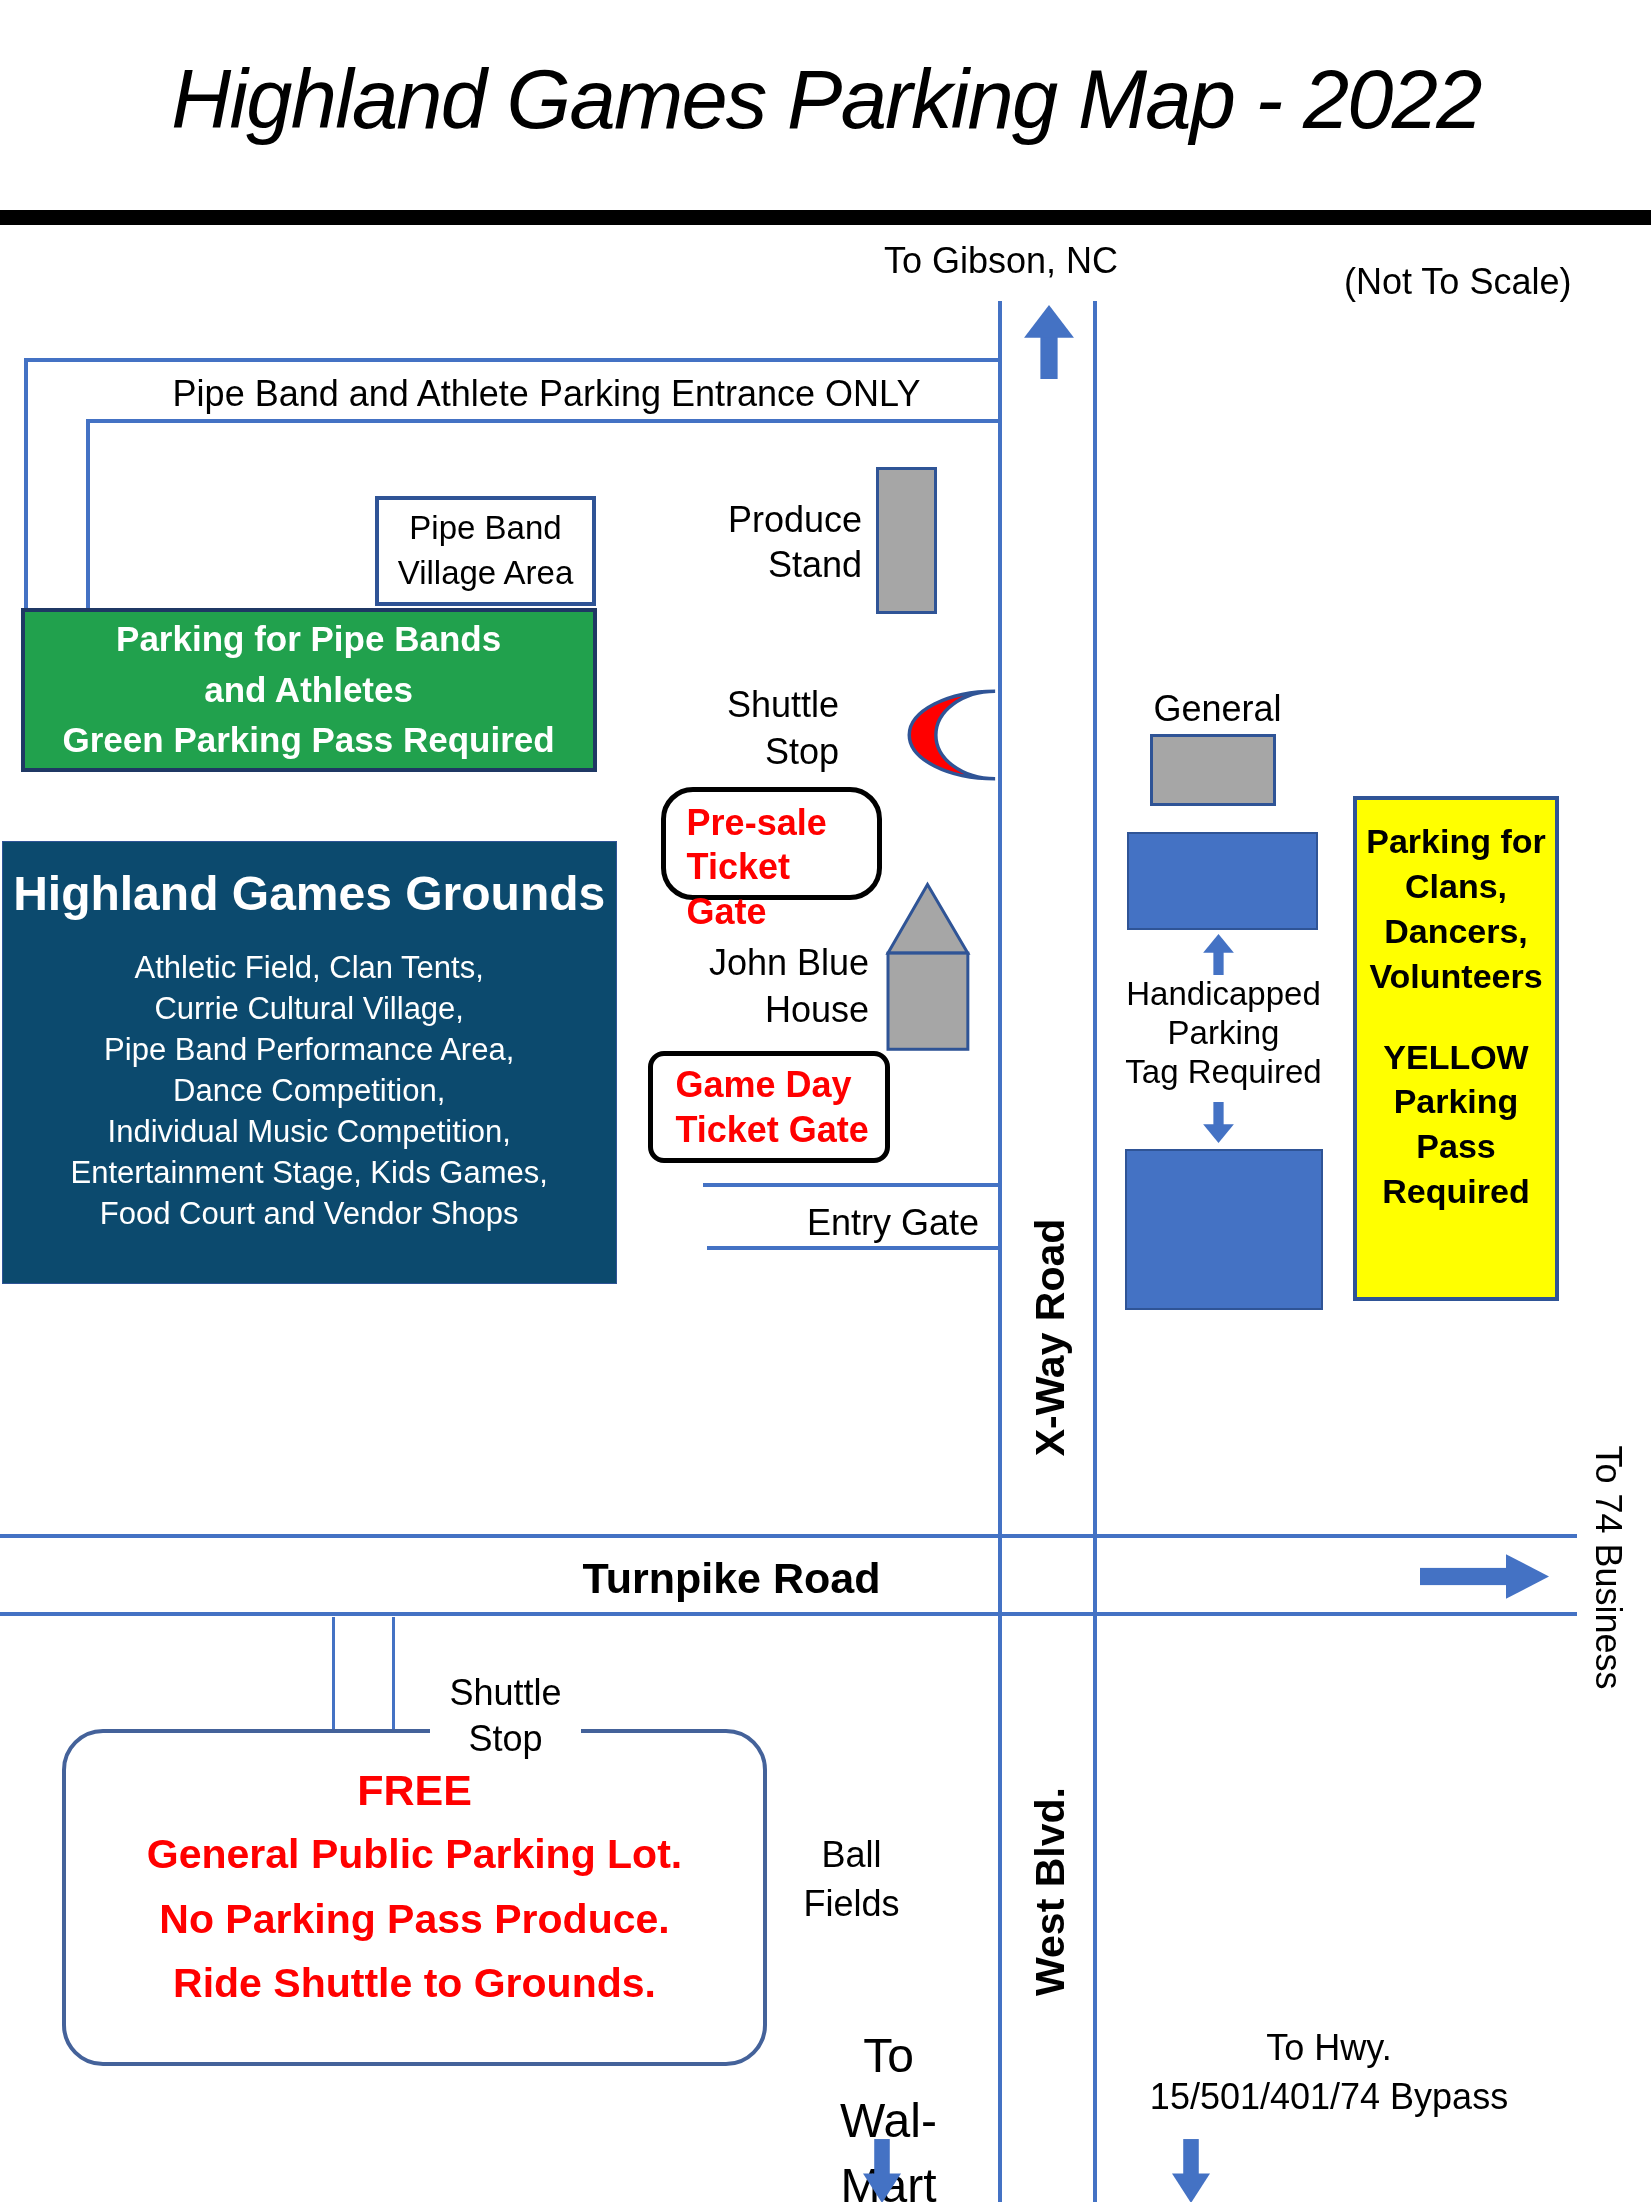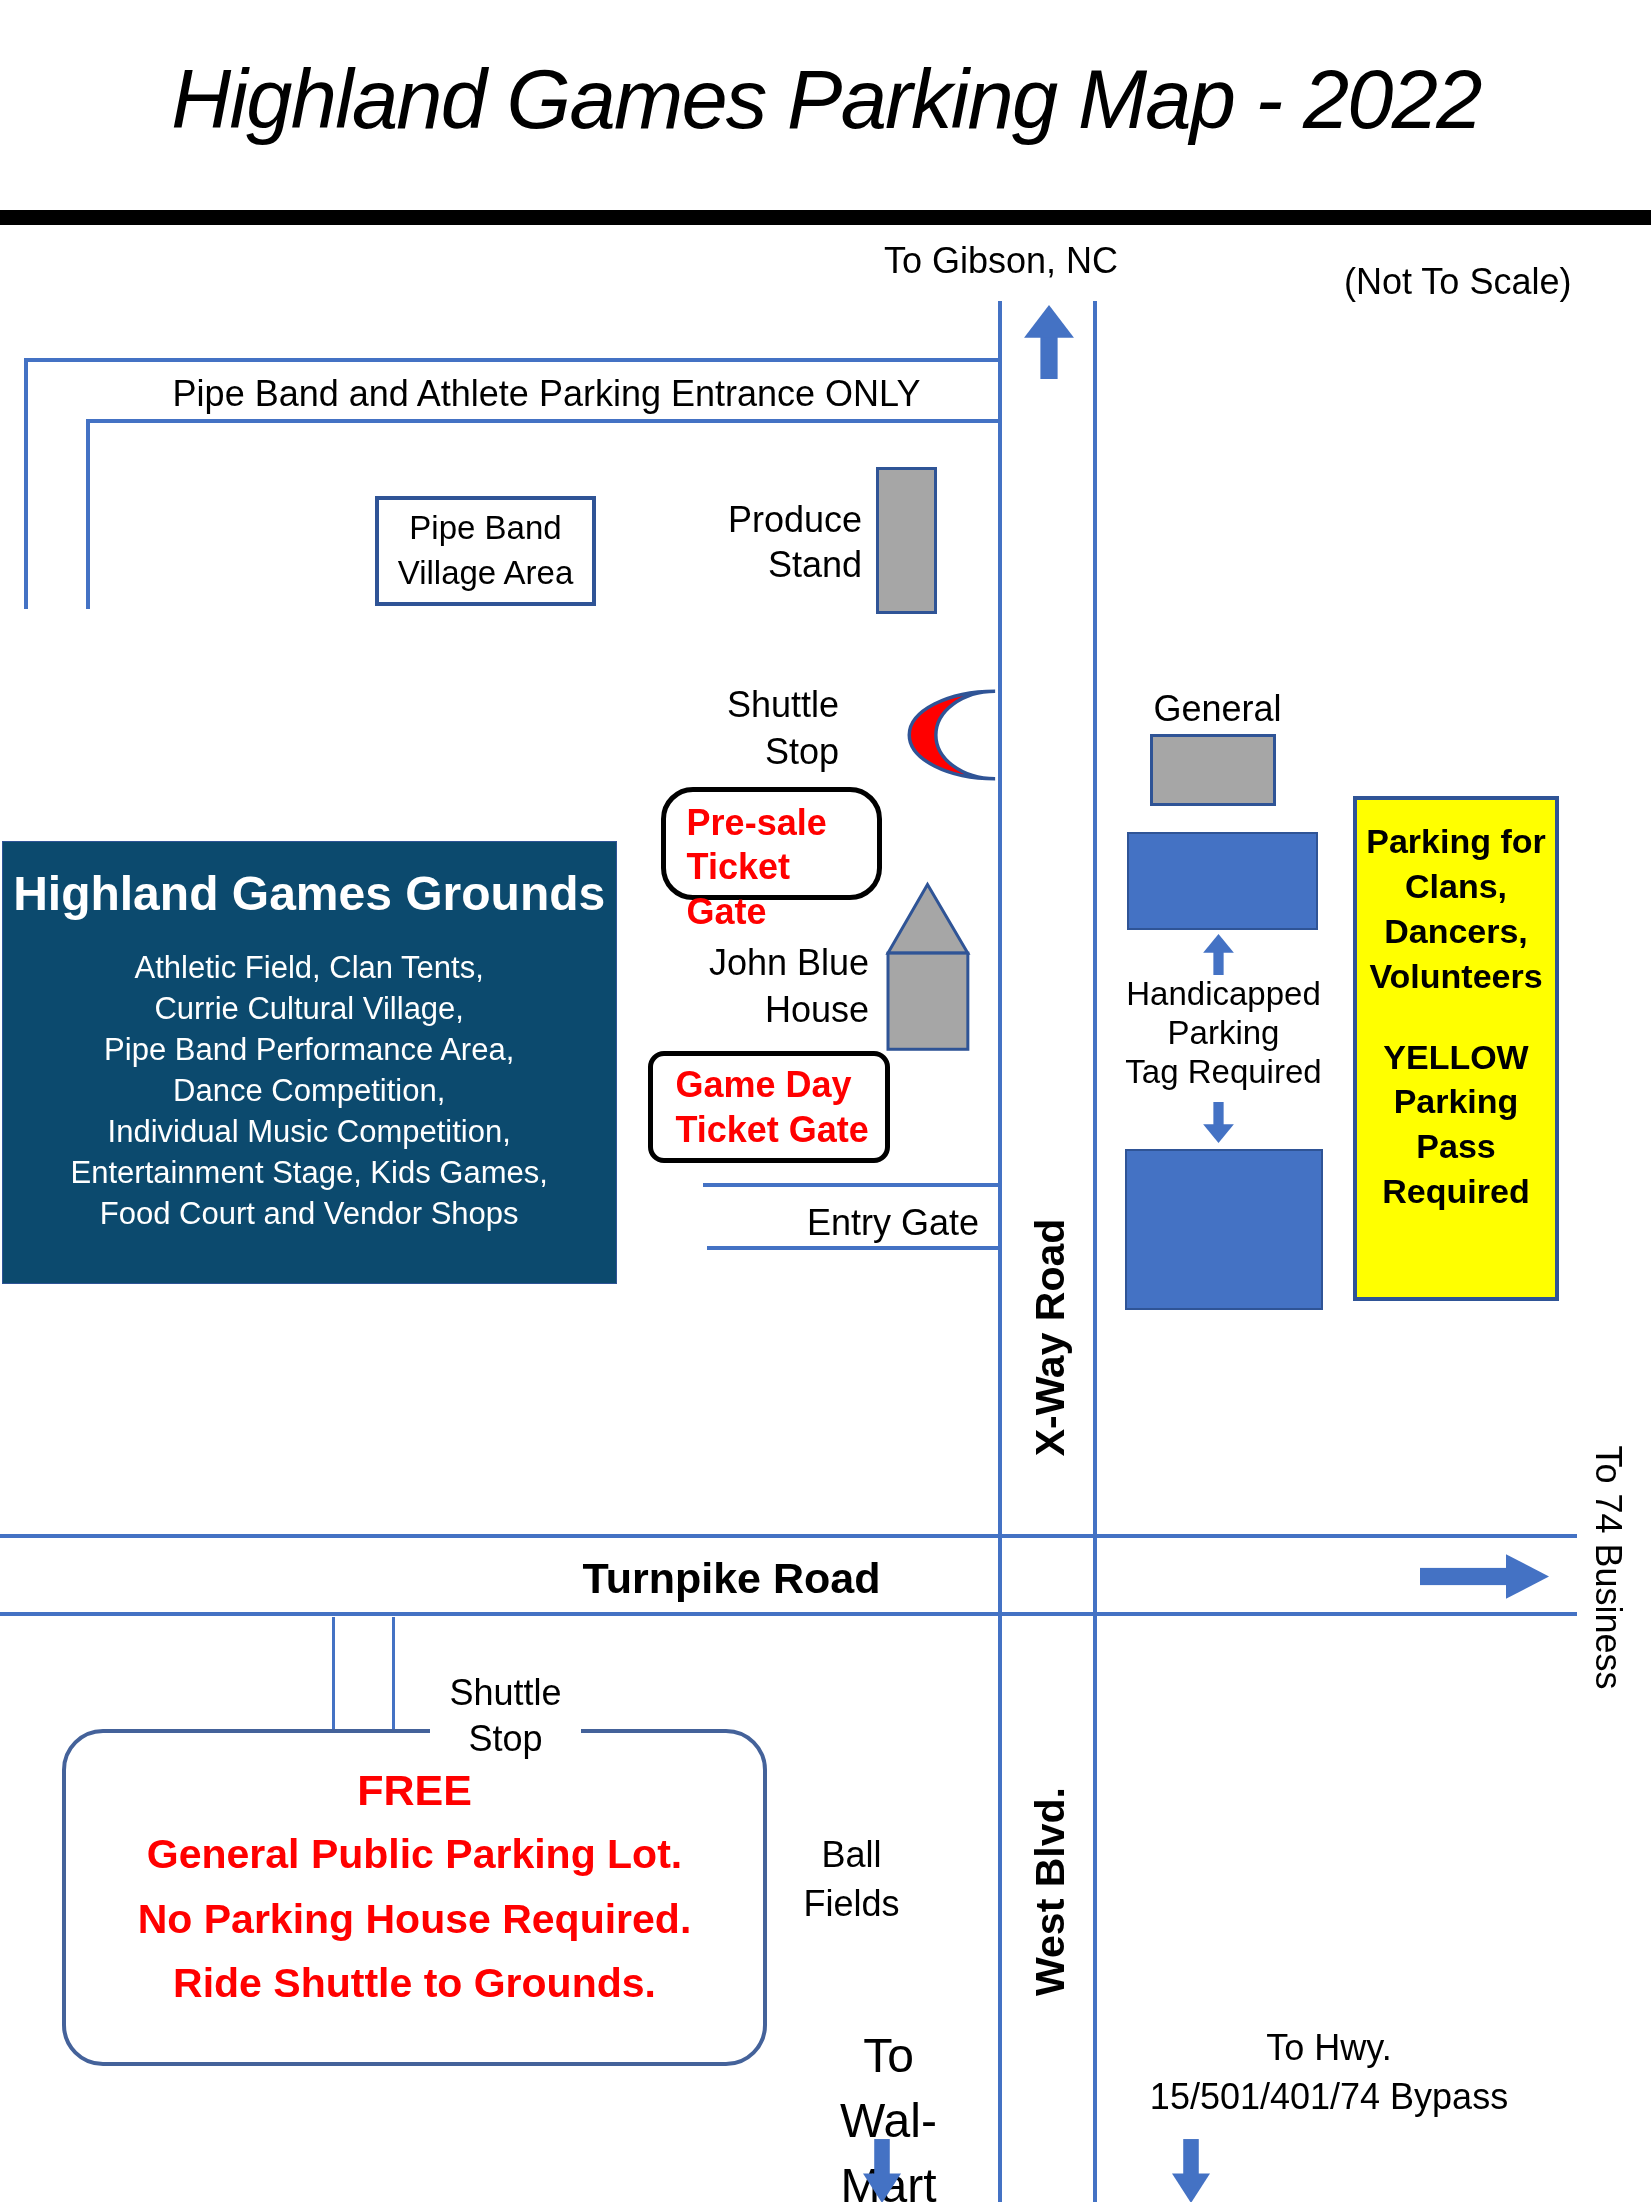--- a/index.html
+++ b/index.html
@@ -47,20 +47,26 @@
   <div class="abs" style="left:375px;top:496px;width:213px;height:102px;border:4.3px solid #2F5496;background:#fff;
               display:flex;align-items:center;justify-content:center;">
     <div class="center" style="white-space:pre-line;font-size:33px;line-height:1.35;">Pipe Band
 Village Area</div>
   </div>
 
   <div class="t right" style="left:680px;top:497px;width:182px;font-size:36px;line-height:1.25;">Produce
 Stand</div>
   <div class="abs" style="left:876px;top:467px;width:55px;height:141px;background:#A6A6A6;border:3.4px solid #2F5496;"></div>
 
+  <div class="abs" style="left:20.6px;top:608px;width:568px;height:156px;background:#21A14D;border:4.3px solid #1F3864;
+              display:flex;align-items:center;justify-content:center;">
+    <div class="center bold white" style="white-space:pre-line;font-size:35px;line-height:1.45;">Parking for Pipe Bands
+and Athletes
+Green Parking Pass Required</div>
+  </div>
 
   <div class="t right" style="left:688px;top:682px;width:151px;font-size:36px;line-height:1.3;">Shuttle
 Stop</div>
   <svg class="abs" style="left:856px;top:684px;" width="146" height="102" viewBox="0 0 170 118">
     <path d="M 162 8 A 100 51 0 0 0 162 110 A 69 51 0 0 1 162 8 Z" fill="#FF0000" stroke="#2F5496" stroke-width="4"></path>
   </svg>
 
   <div class="t center" style="left:1136px;top:685px;width:163px;font-size:36px;">General</div>
   <div class="abs" style="left:1150px;top:734px;width:120px;height:66px;background:#A6A6A6;border:3.4px solid #2F5496;"></div>
 
@@ -135,21 +141,21 @@
     <polygon points="100,0 150,26 100,52" fill="#4472C4"></polygon>
   </svg>
   <div class="t center rot-cw" style="left:1482px;top:1547px;width:258px;height:41px;font-size:36px;">To 74 Business</div>
 
   <div class="vline" style="left:332px;top:1617px;width:3.4px;height:113px;"></div>
   <div class="vline" style="left:392px;top:1617px;width:3.4px;height:113px;"></div>
 
   <div class="abs" style="left:62px;top:1729px;width:697px;height:329px;border:4.3px solid #44629A;border-radius:41px;background:#fff;">
     <div class="center bold red" style="font-size:43px;margin-top:33px;">FREE</div>
     <div class="center bold red" style="white-space:pre-line;font-size:41px;line-height:1.58;margin-top:6.9px;">General Public Parking Lot.
-No Parking House Required.
+No Parking Pass Produce.
 Ride Shuttle to Grounds.</div>
   </div>
 
   <div class="t center" style="left:430px;top:1670px;width:151px;font-size:36px;line-height:1.28;background:#fff;z-index:5;">Shuttle
 Stop</div>
 
   <div class="t center" style="left:787px;top:1831px;width:129px;font-size:36px;line-height:1.35;">Ball
 Fields</div>
 
   <div class="t center bold rot-ccw" style="left:916px;top:1869px;width:258px;height:45px;font-size:41px;">West Blvd.</div>

